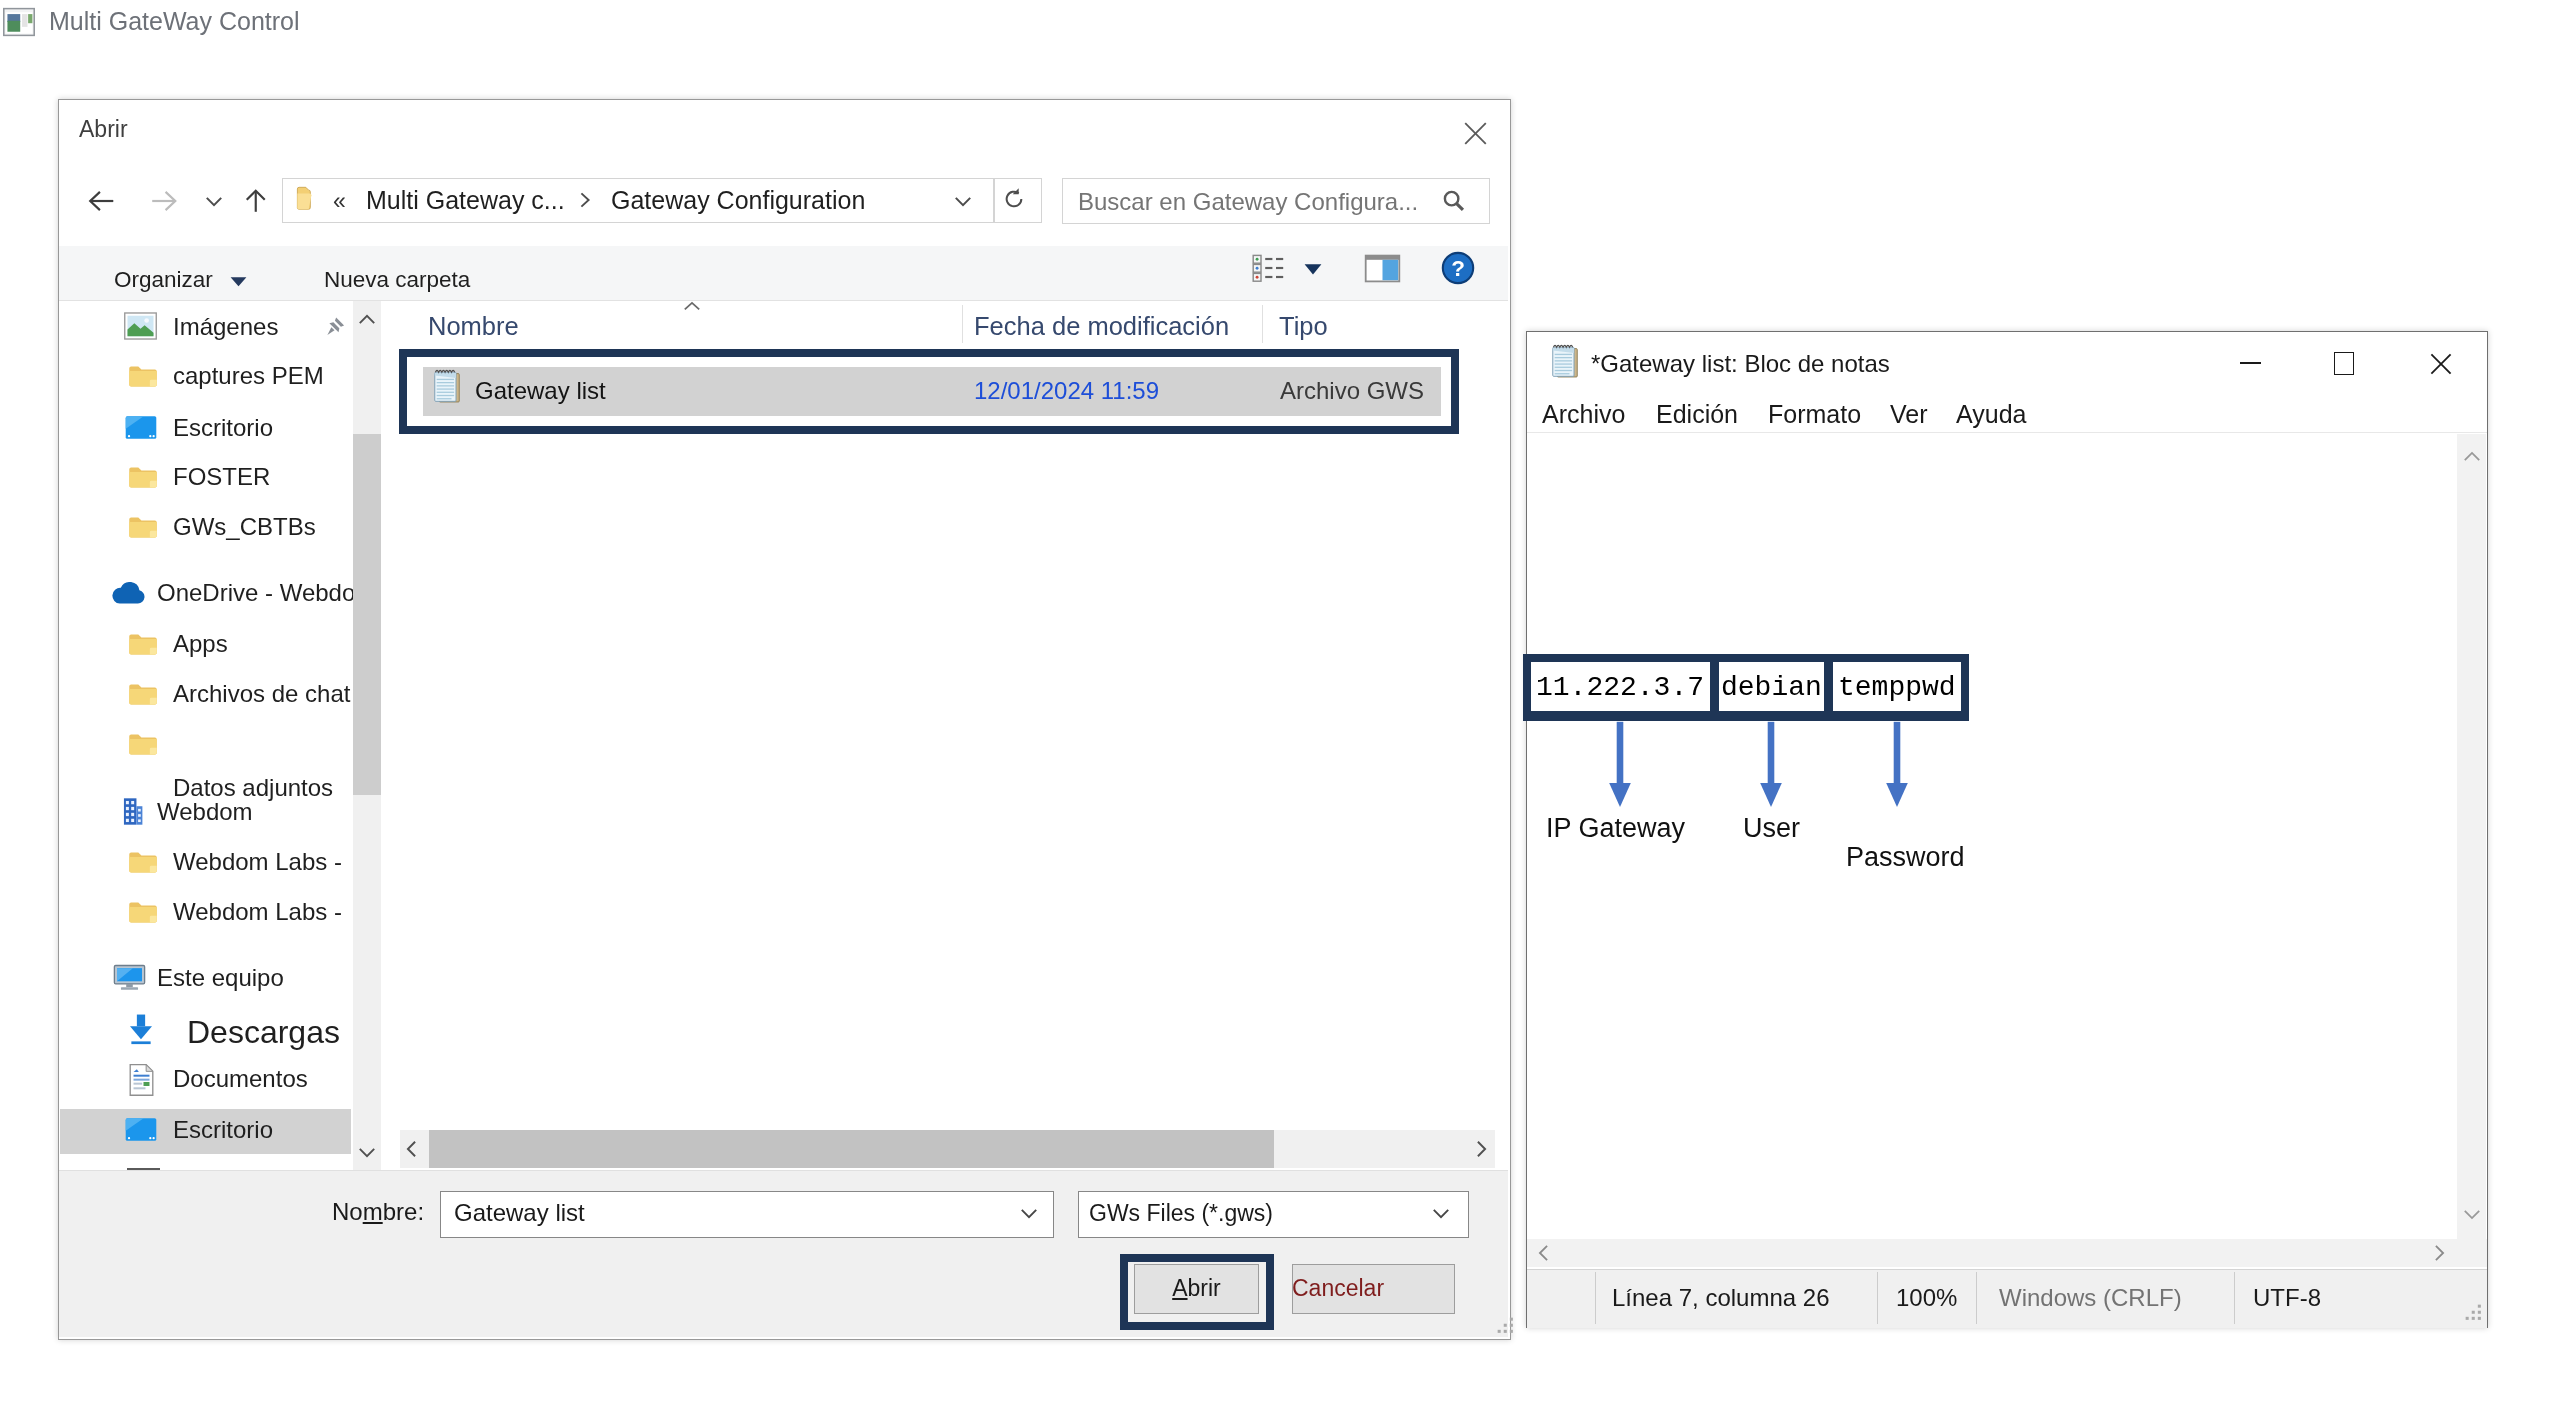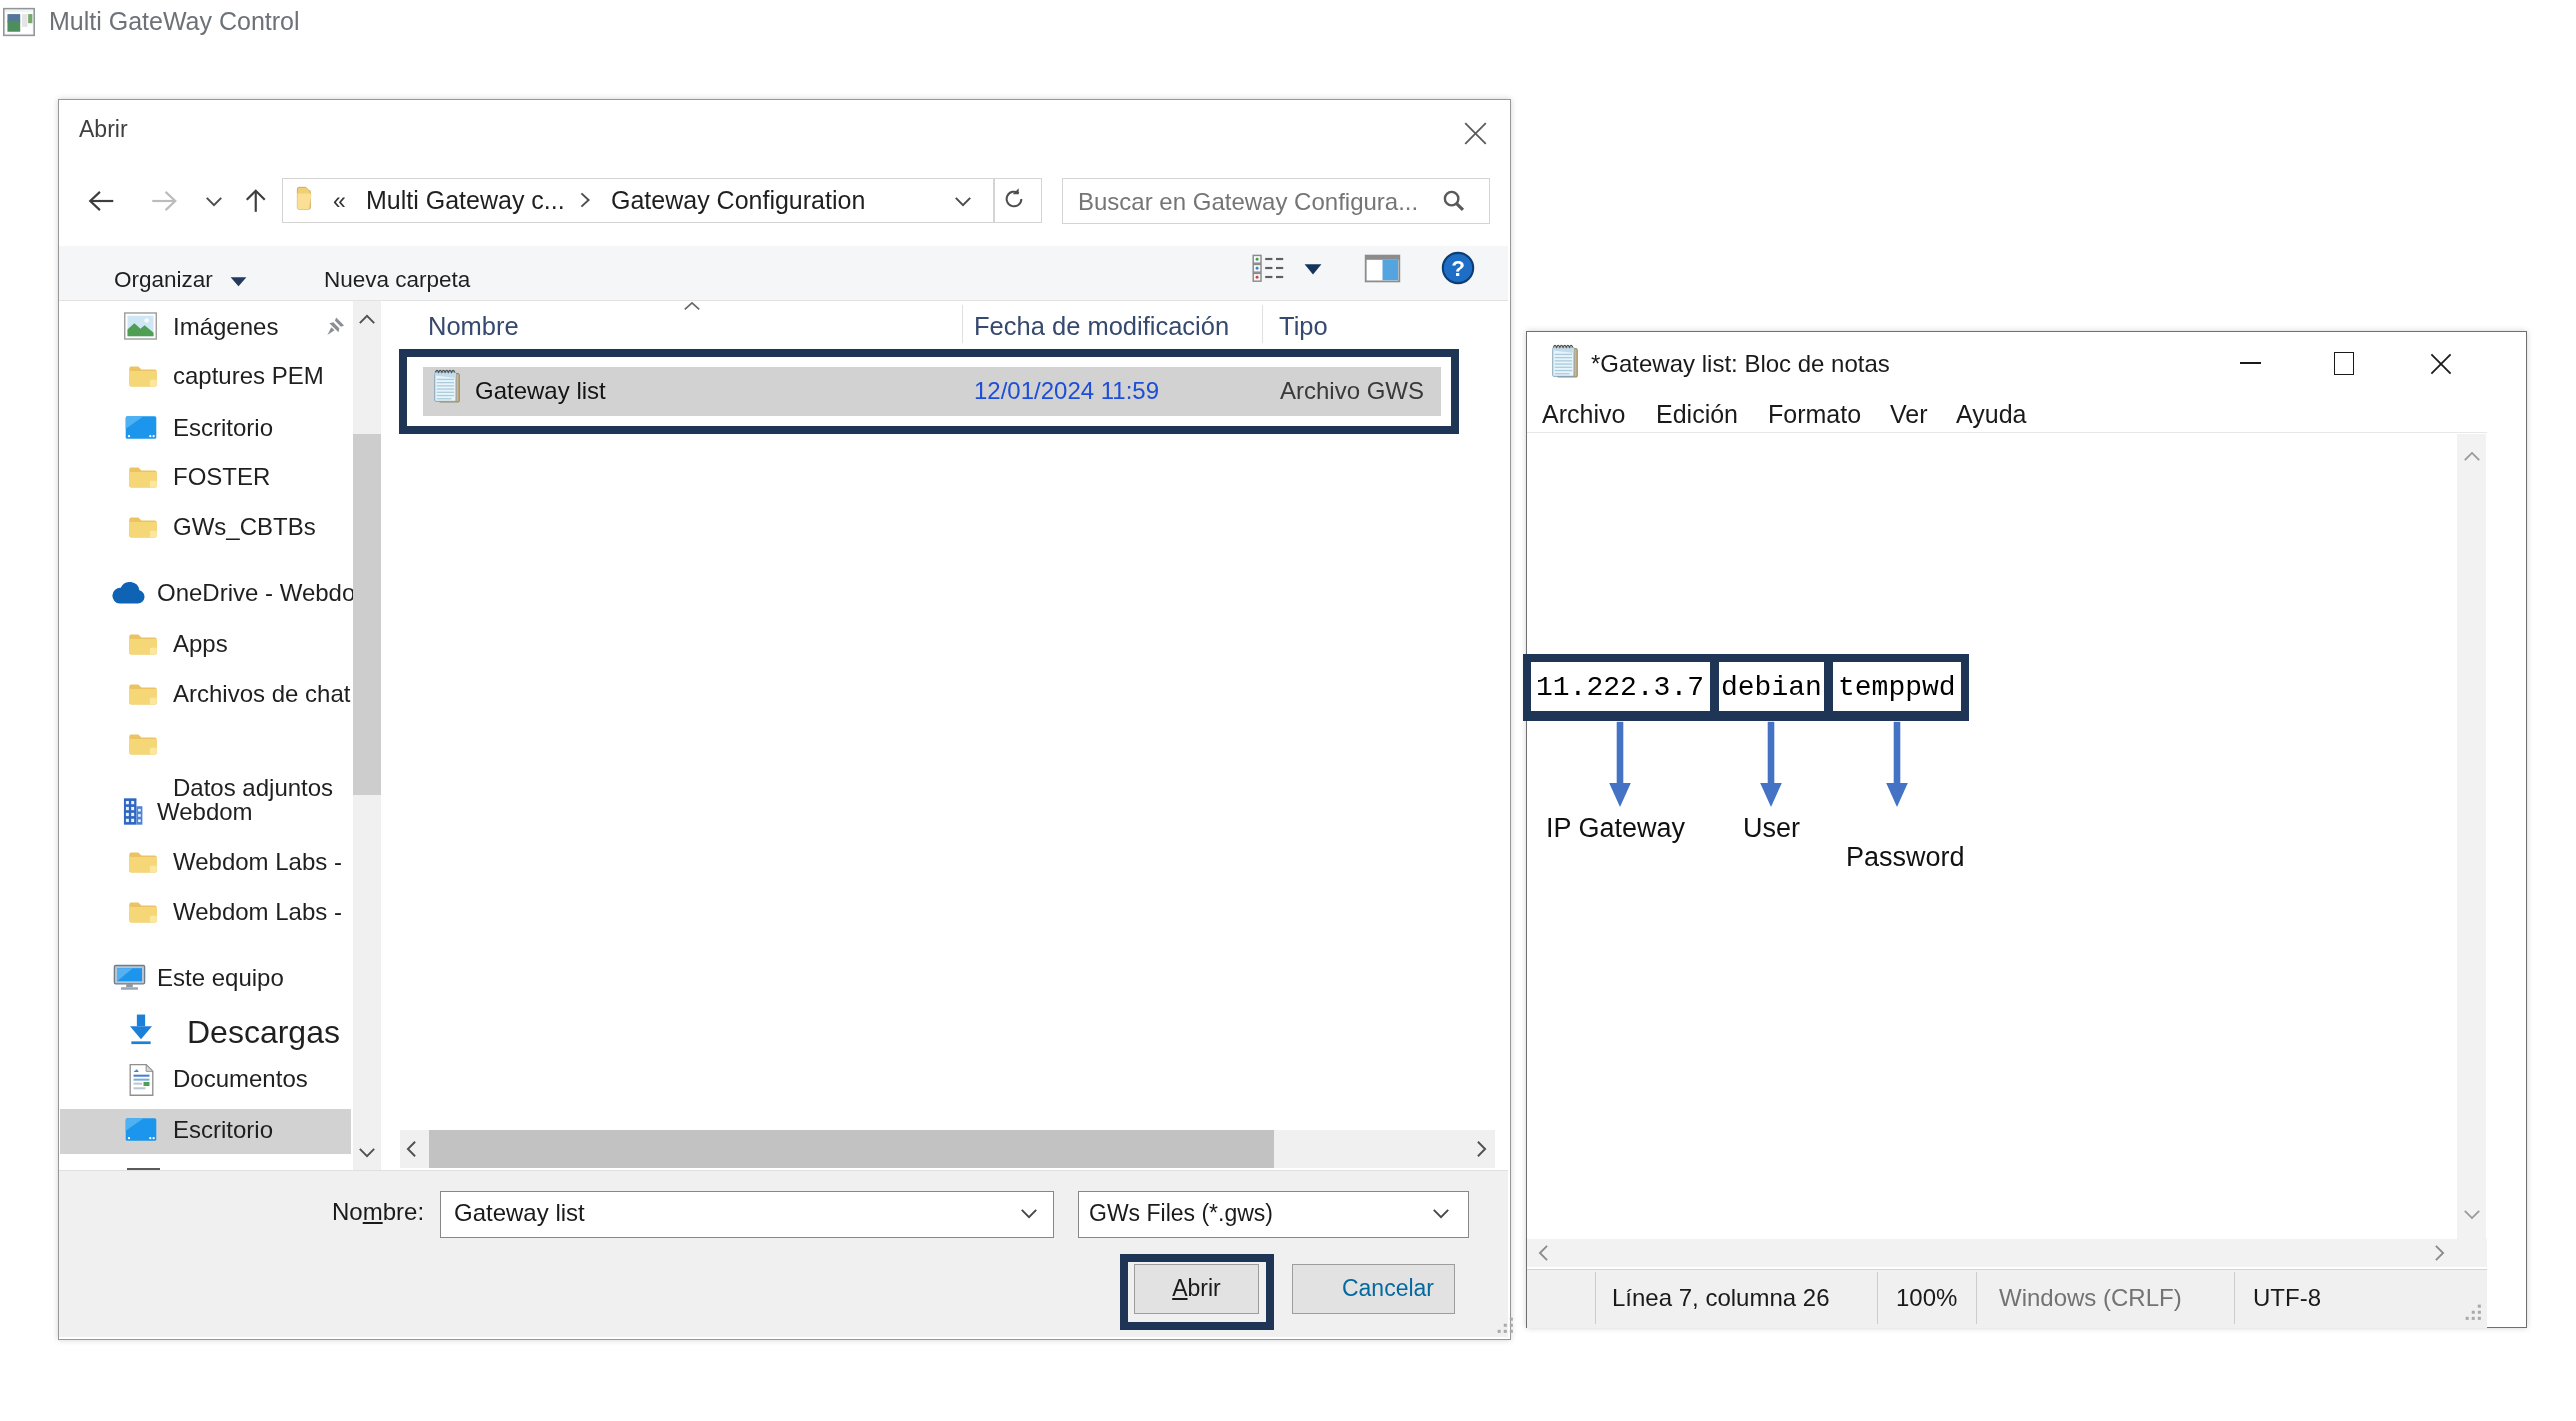--- a/index.html
+++ b/index.html
@@ -327,36 +327,36 @@
       <path d="M3 3 L15 15 L27 3" stroke="#464646" stroke-width="3.2" fill="none"></path>
     </svg>
   <div class="a" style="left:1019px;top:1091px;width:389px;height:45px;border:1.2px solid #878787;background:#fff;"></div>
   <div class="txt" style="left:1030px;top:1100px;font-size:23px;color:#1a1a1a;">GWs Files (*.gws)</div>
   <svg style="left:1373px;top:1108px" width="18" height="11" viewBox="0 0 30 18">
       <path d="M3 3 L15 15 L27 3" stroke="#464646" stroke-width="3.2" fill="none"></path>
     </svg>
   <div class="a" style="left:1075px;top:1164px;width:123px;height:48px;border:1.2px solid #9d9d9d;background:#e2e2e2;"></div>
   <div class="txt" style="left:1075px;top:1175px;width:125px;text-align:center;font-size:23px;color:#1a1a1a;"><span style="text-decoration:underline">A</span>brir</div>
   <div class="a" style="left:1233px;top:1164px;width:161px;height:48px;border:1.2px solid #9d9d9d;background:#e2e2e2;"></div>
-  <div class="txt" style="left:1233px;top:1175px;width:192px;text-align:center;font-size:23px;color:#0369a1;">Cancelar</div>
+  <div class="txt" style="left:1233px;top:1175px;width:192px;text-align:left;font-size:23px;color:#7f1d1d;">Cancelar</div>
   <div class="a" style="left:1061px;top:1154px;width:138px;height:60px;border:8px solid #1e3556;"></div>
   <svg style="left:1435px;top:1214px" width="20.7" height="20.7" viewBox="0 0 34 34">
    <g fill="#a9a9a9">
         <rect x="26" y="26" width="5" height="5"></rect>
         <rect x="26" y="16" width="5" height="5"></rect>
         <rect x="26" y="6" width="5" height="5"></rect>
         <rect x="16" y="26" width="5" height="5"></rect>
         <rect x="16" y="16" width="5" height="5"></rect>
         <rect x="6" y="26" width="5" height="5"></rect>
       </g>
   </svg>
 
 </div>
 
-<div class="a" id="np" style="left:1526px;top:331px;width:960px;height:995px;border:1.2px solid #6f6f6f;background:#ffffff;box-shadow:0 0 6px rgba(0,0,0,.18);padding-left:39px;">
+<div class="a" id="np" style="left:1526px;top:331px;width:960px;height:995px;border:1.2px solid #6f6f6f;background:#ffffff;box-shadow:0 0 6px rgba(0,0,0,.18);">
   <svg style="left:22.5px;top:12px" width="30" height="35" viewBox="0 0 50 58">
       <use href="#note"></use>
     </svg>
   <div class="txt" style="left:64px;top:18px;font-size:24px;color:#1a1a1a;">*Gateway list: Bloc de notas</div>
   <div class="a" style="left:713px;top:30px;width:20.7px;height:2.4px;background:#1a1a1a;"></div>
   <div class="a" style="left:807px;top:20px;width:17.6px;height:20.7px;border:1.8px solid #1a1a1a;"></div>
   <svg style="left:903px;top:19.5px" width="22" height="24" viewBox="0 0 36 40">
    <g stroke="#1a1a1a" stroke-width="3">
         <line x1="2" y1="4" x2="34" y2="36"></line>
         <line x1="34" y1="4" x2="2" y2="36"></line>

